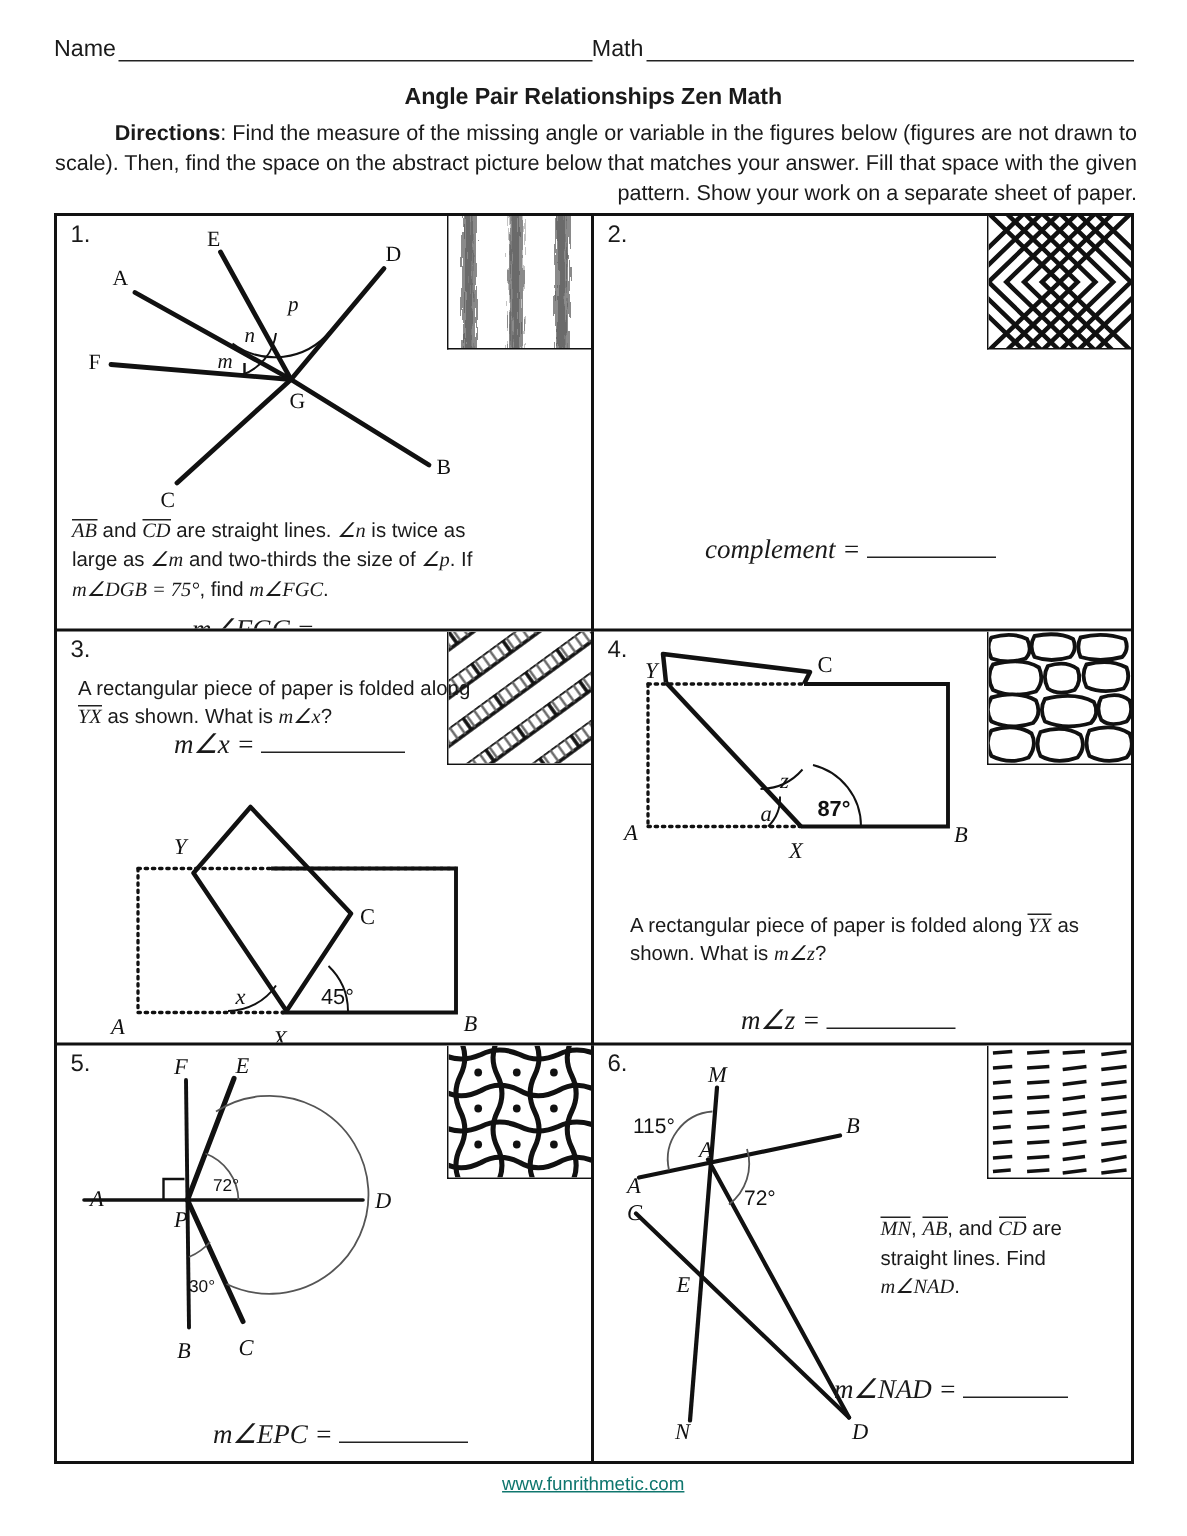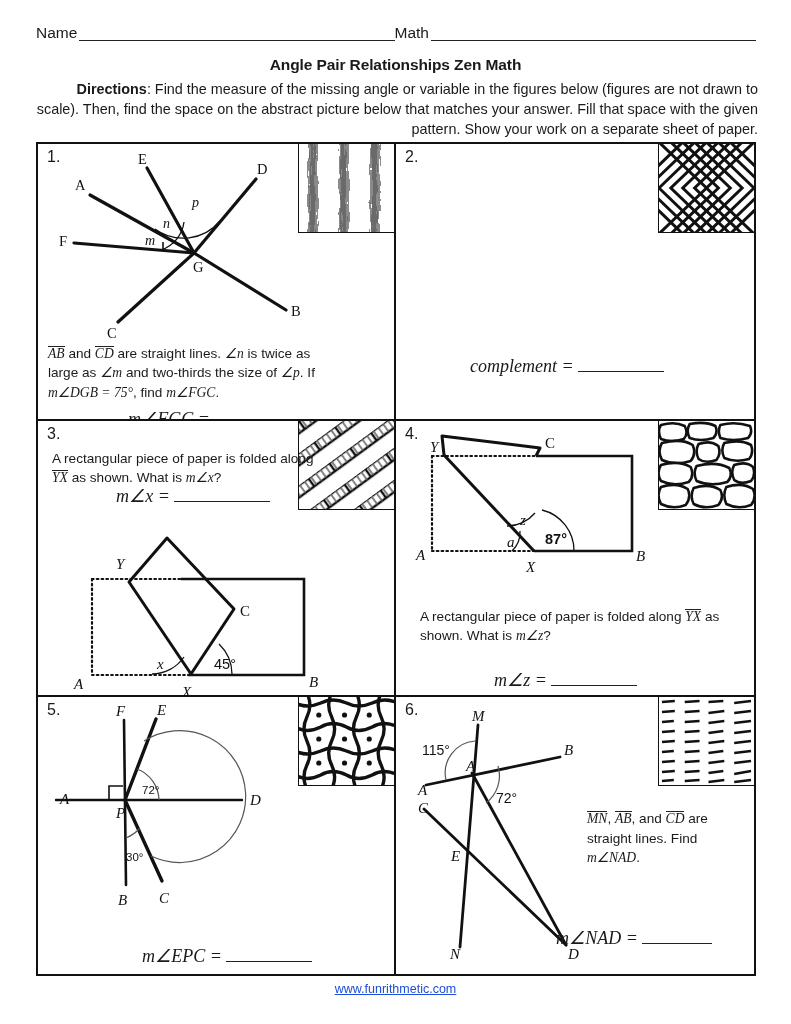--- a/index.html
+++ b/index.html
@@ -134,21 +134,21 @@
   figure.fig svg { display: block; overflow: visible; }
 
   .footer {
     position: absolute;
     left: 0; top: 982px;
     width: 791px;
     text-align: center;
     font-size: 12.5px;
   }
   .footer a, .footer span.link {
-    color: #1d4ed8;
+    color: #0f766e;
     text-decoration: underline;
   }
 </style>
 </head>
 <body>
 
 <div class="page">
 
   <div class="nameline">
     <span class="lbl">Name</span>
@@ -565,21 +565,21 @@
             <text x="4" y="46">115°</text>
             <text x="78" y="94">72°</text>
           </g>
         </svg>
       </figure>
 
       <div class="prose" style="left:160px; top:112px; width:150px;margin-left:31px;">
         <span class="ovl">MN</span><span>, </span><span class="ovl">AB</span><span>, and </span><span class="ovl">CD</span><span> are straight lines.  Find </span><span class="math">m∠NAD</span><span>.</span>
       </div>
 
-      <div class="answer" style="left:160px; top:230px;">
+      <div class="answer" style="left:160px; top:218px;">
         <span>m∠NAD =</span><span class="blank w70"></span>
       </div>
     </div>
 
   </div>
 
   <div class="footer">
     <span class="link">www.funrithmetic.com</span>
   </div>
 

